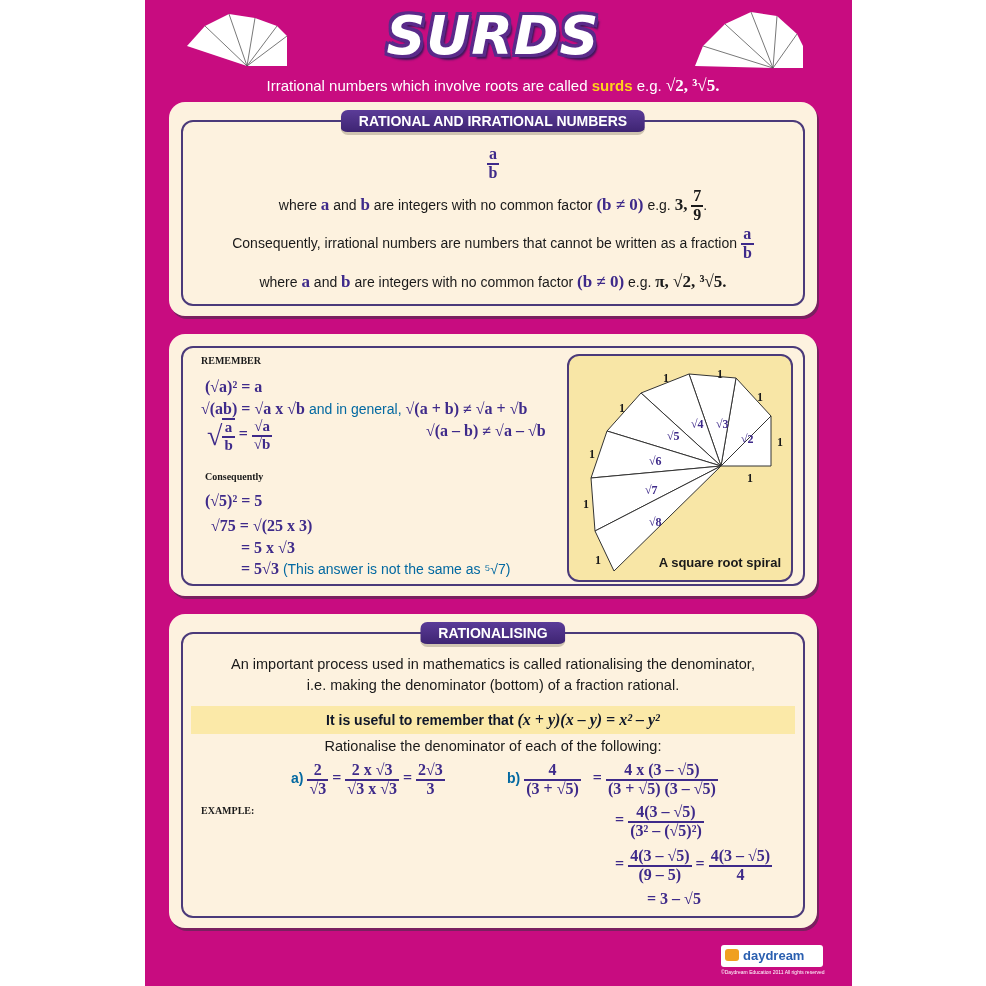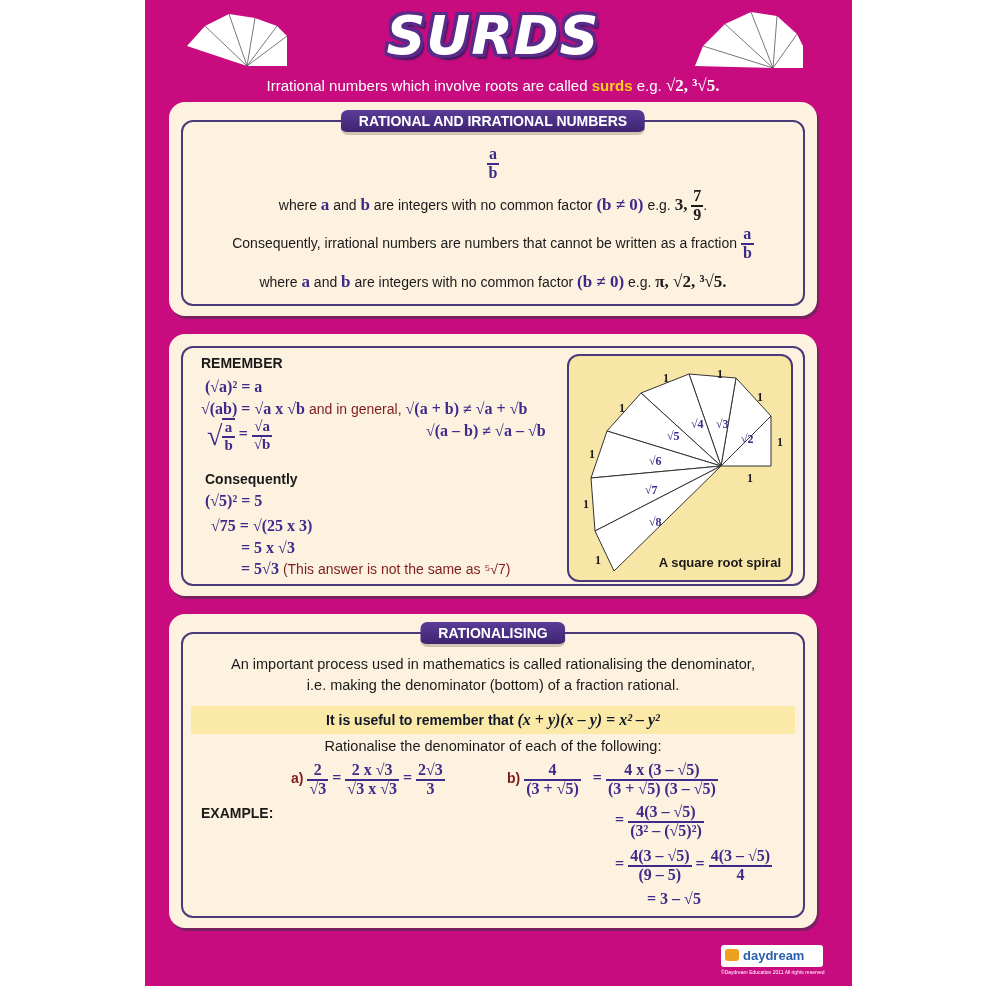--- a/index.html
+++ b/index.html
@@ -13,22 +13,22 @@
   .spiral-deco { position:absolute; top:6px; }
   .panel { position:absolute; left:24px; width:648px; background:#fdf2df; border-radius:16px; box-shadow:2px 3px 0 #7a2060; }
   .inner { position:absolute; left:12px; right:12px; border:2px solid #4b3a7a; border-radius:12px; }
   .tag { position:absolute; left:50%; transform:translateX(-50%); background:linear-gradient(#5b3c98,#3e2472); color:#fff; font-weight:bold; font-size:14px; padding:3px 18px; border-radius:7px; border-bottom:3px solid #cfc4b0; white-space:nowrap; }
   .tx { position:absolute; left:0; width:100%; text-align:center; color:#1a1a1a; font-size:14px; }
   .v { color:#3e2a8a; font-family:"Liberation Serif", serif; font-weight:bold; font-size:17px; }
   .frac { display:inline-block; vertical-align:middle; text-align:center; font-family:"Liberation Serif", serif; font-weight:bold; color:#3e2a8a; line-height:1.05; }
   .frac .n { display:block; border-bottom:2px solid #3e2a8a; padding:0 2px; }
   .frac .d { display:block; padding:0 2px; }
   .mline { position:absolute; color:#3e2a8a; font-family:"Liberation Serif", serif; font-weight:bold; font-size:16px; white-space:nowrap; }
-  .mline .t { font-family:"Liberation Sans", sans-serif; color:#7f1d1d; font-weight:normal; }
-  .lbl { position:absolute; color:#1a1a1a; font-weight:bold; font-size:14px; }
+  .mline .t { font-family:"Liberation Sans", sans-serif; color:#0369a1; font-weight:normal; }
+  .lbl { position:absolute; color:#1a1a1a; font-weight:bold; font-size:10px;font-family:Liberation Serif, serif; }
   .spiralbox { position:absolute; left:398px; top:20px; width:222px; height:224px; background:#f8e6a6; border:2px solid #4b3a7a; border-radius:12px; }
   .spiral-caption { position:absolute; right:10px; bottom:10px; font-size:13px; font-weight:bold; color:#1a1a1a; }
   .hlbar { position:absolute; left:22px; right:22px; top:92px; height:28px; background:#fbe9a8; text-align:center; line-height:28px; color:#0f172a; font-size:14px; font-weight:bold; }
   .hlbar .m { font-family:"Liberation Serif", serif; font-style:italic; font-size:16px; }
   .logo { position:absolute; left:576px; top:945px; width:102px; height:22px; background:#fff; border-radius:3px; color:#2a5fb0; font-weight:bold; font-size:13px; line-height:22px; padding-left:22px; box-sizing:border-box; }
   .logo-ico { position:absolute; left:4px; top:4px; width:14px; height:12px; background:#f0a020; border-radius:3px; }
   .copyright { position:absolute; left:576px; top:969px; font-size:5px; color:#fff; }
 </style>
 </head>
 <body>

